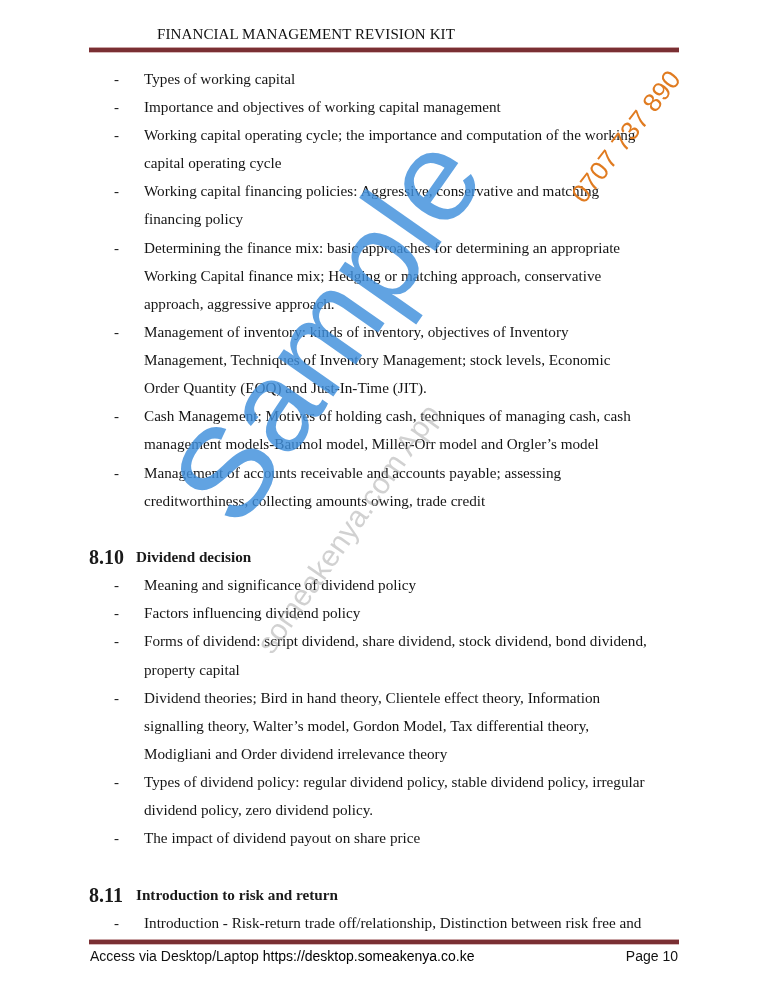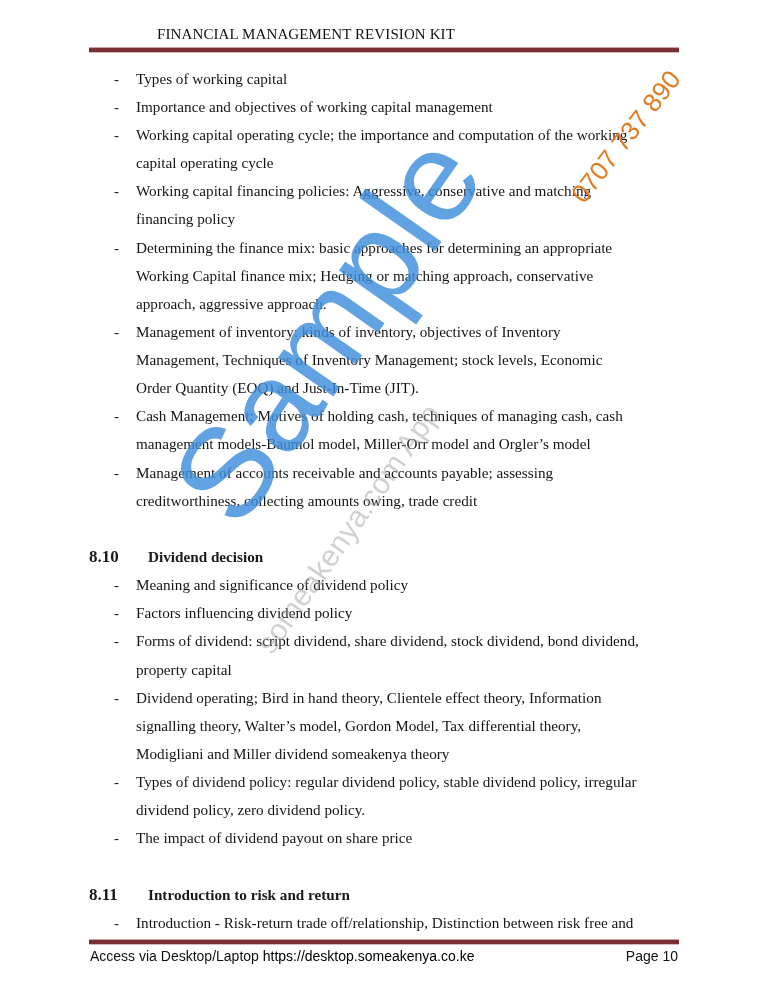--- a/index.html
+++ b/index.html
@@ -49,35 +49,34 @@
       line-height: 20px;
       white-space: nowrap;
       color: #151515;
     }
     .dash {
       position: absolute;
       left: 114px;
       font-size: 15px;
       line-height: 20px;
     }
-    .text { position: absolute; left: 136px; }
+    .text { position: absolute; left: 144px; }
     .section-num {
       position: absolute;
       left: 89px;
       font-weight: bold;
-      font-size: 17px;
+      font-size: 20px;
       line-height: 20px;
     }
     .section-title {
       position: absolute;
       left: 136px;
       font-weight: bold;
       font-size: 15.2px;
       line-height: 20px;
-      margin-left: 12px;
     }
 
     .footer-left {
       position: absolute;
       top: 948px;
       left: 90px;
       font-family: "Liberation Sans", "DejaVu Sans", sans-serif;
       font-size: 14px;
       color: #111;
     }
@@ -194,23 +193,23 @@
     <span class="dash" style="top:603px">-</span>
     <span class="line text" style="top:603px">Factors influencing dividend policy</span>
   </div>
   <div>
     <span class="dash" style="top:631px">-</span>
     <span class="line text" style="top:631px">Forms of dividend: script dividend, share dividend, stock dividend, bond dividend,</span>
     <span class="line text" style="top:660px">property capital</span>
   </div>
   <div>
     <span class="dash" style="top:688px">-</span>
-    <span class="line text" style="top:688px">Dividend operating; Bird in hand theory, Clientele effect theory, Information</span>
+    <span class="line text" style="top:688px">Dividend theories; Bird in hand theory, Clientele effect theory, Information</span>
     <span class="line text" style="top:716px">signalling theory, Walter’s model, Gordon Model, Tax differential theory,</span>
-    <span class="line text" style="top:744px">Modigliani and Miller dividend someakenya theory</span>
+    <span class="line text" style="top:744px">Modigliani and Order dividend irrelevance theory</span>
   </div>
   <div>
     <span class="dash" style="top:772px">-</span>
     <span class="line text" style="top:772px">Types of dividend policy: regular dividend policy, stable dividend policy, irregular</span>
     <span class="line text" style="top:800px">dividend policy, zero dividend policy.</span>
   </div>
   <div>
     <span class="dash" style="top:828px">-</span>
     <span class="line text" style="top:828px">The impact of dividend payout on share price</span>
   </div>

